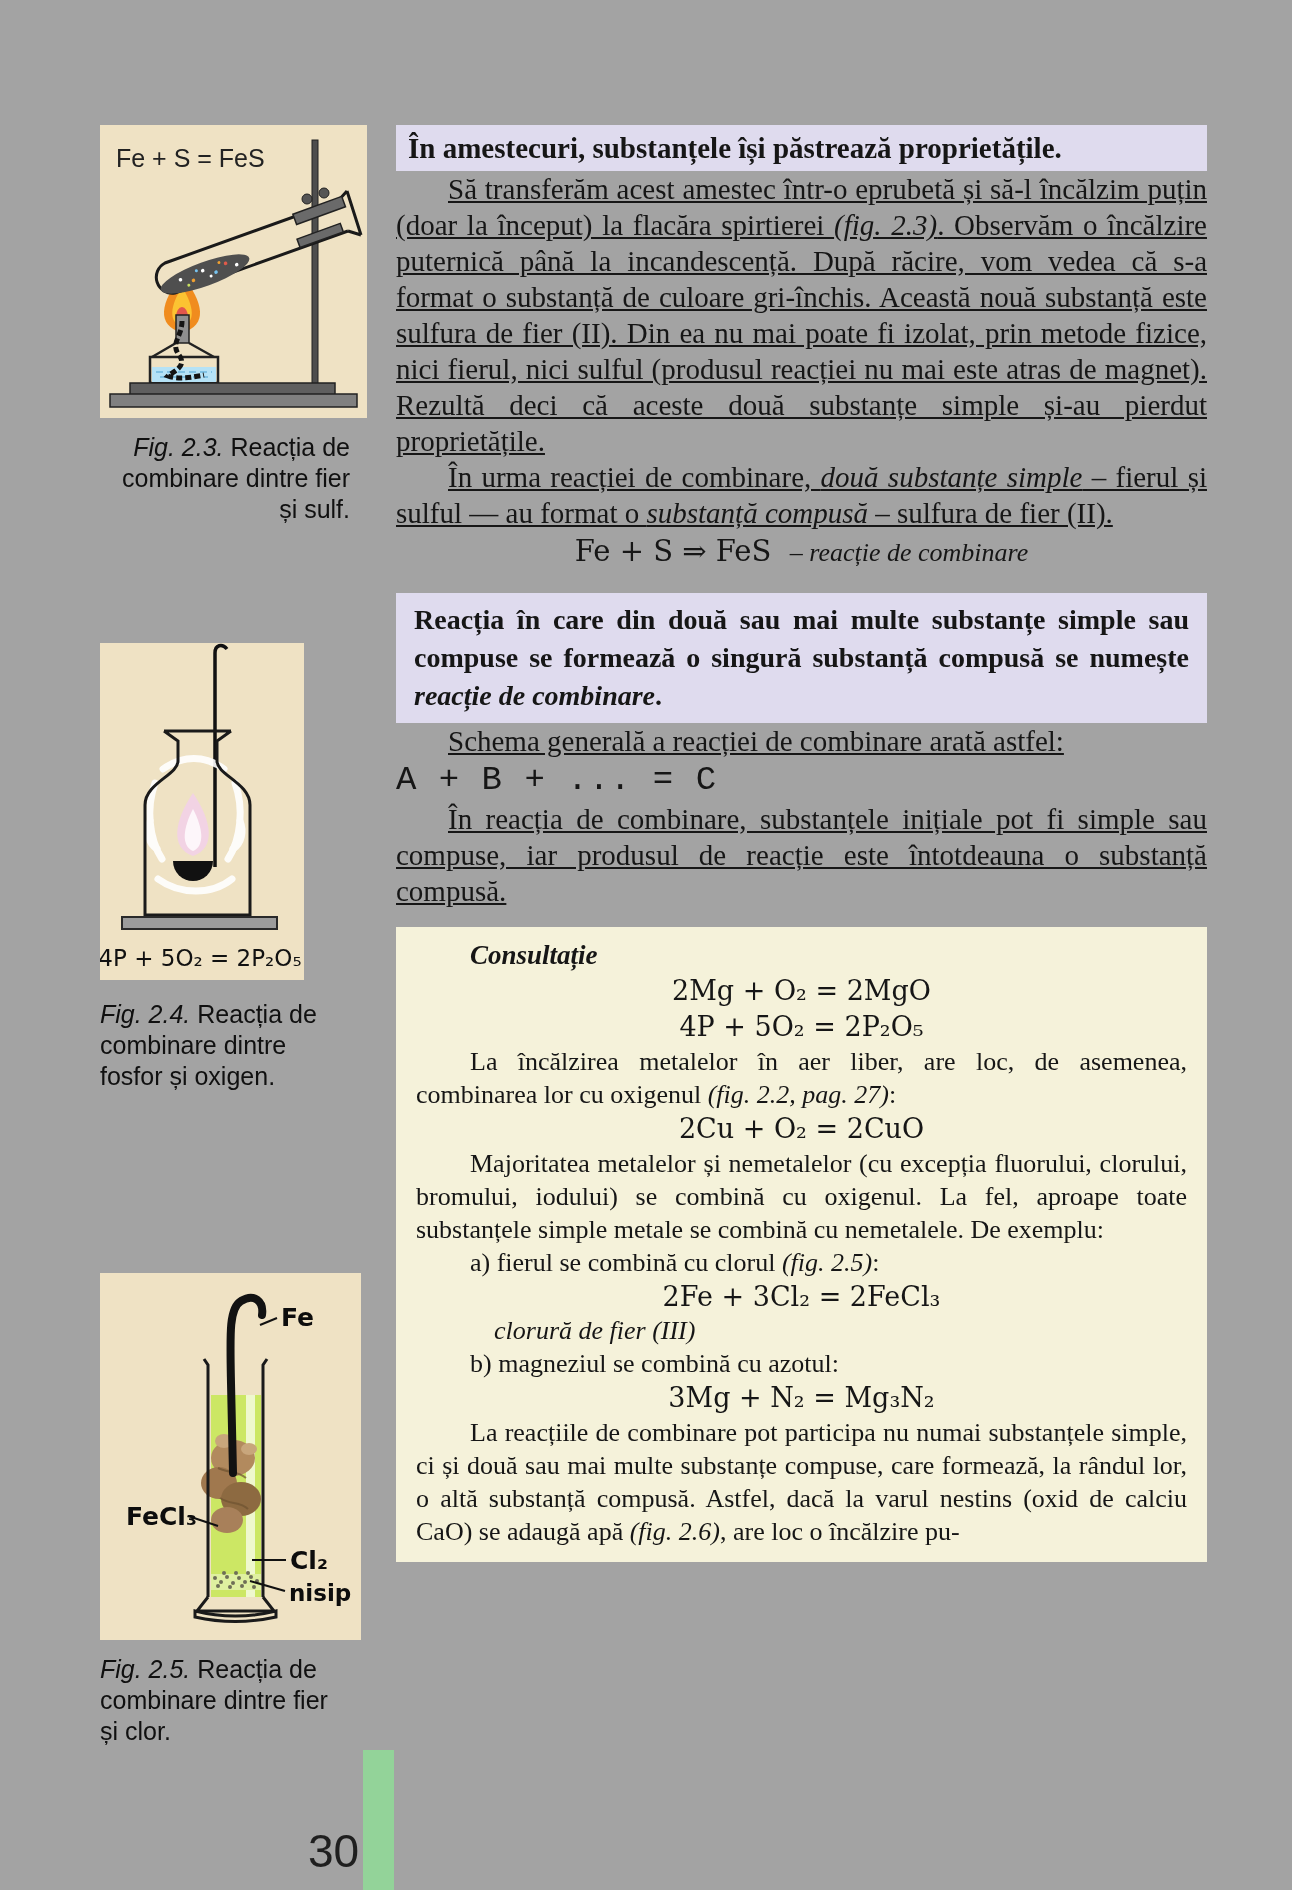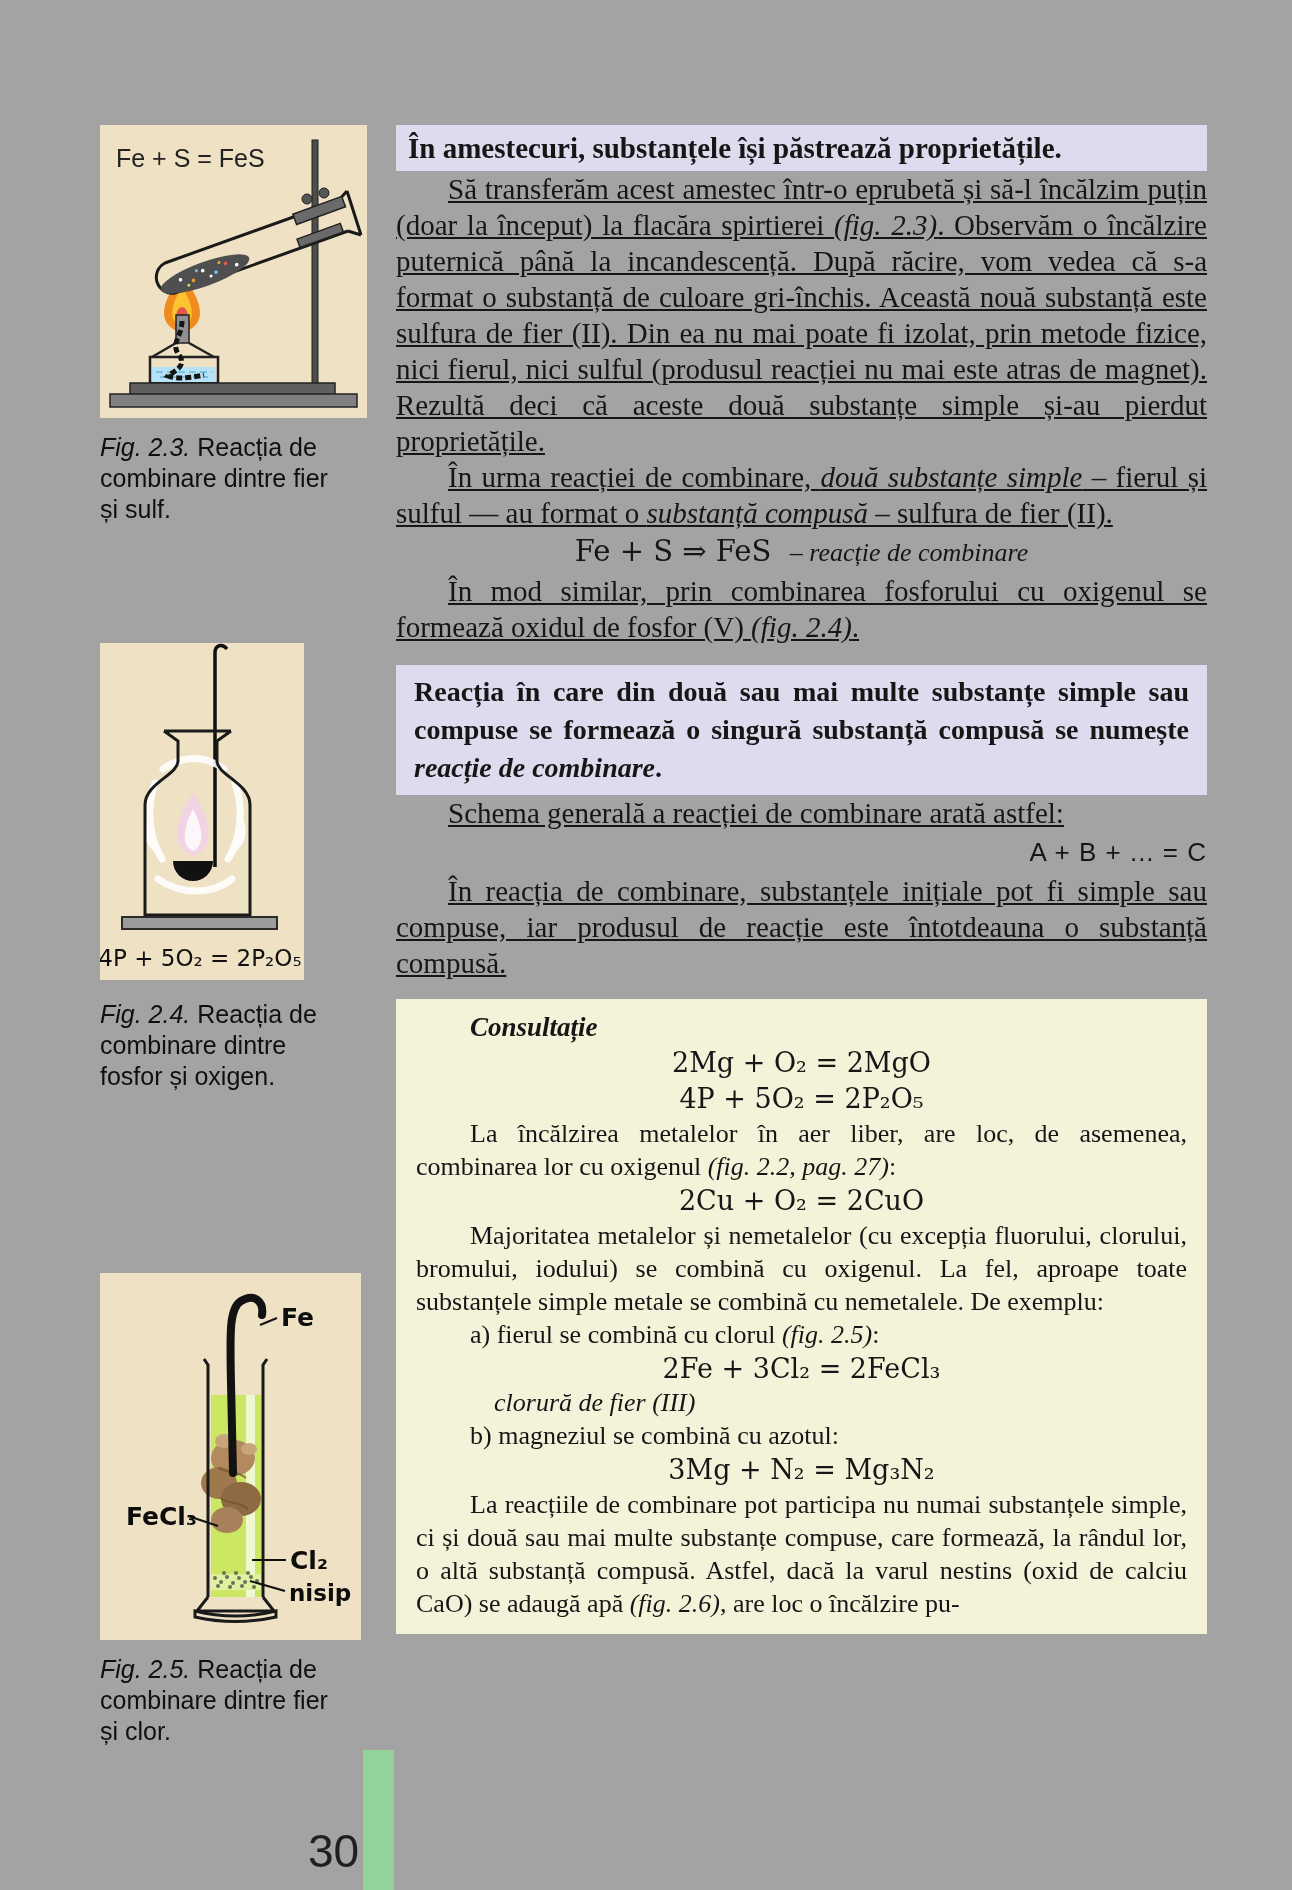--- a/index.html
+++ b/index.html
@@ -8,37 +8,37 @@
 
   
   .figbox{position:absolute;background:#efe2c4;}
   #figbox23{left:100px;top:125px;width:267px;height:293px;}
   #figbox24{left:100px;top:643px;width:204px;height:337px;}
   #figbox25{left:100px;top:1273px;width:261px;height:367px;}
   .figbox svg{position:absolute;left:0;top:0;}
   .caption{position:absolute;width:250px;font-family:"Liberation Sans", sans-serif;
            font-size:25px;line-height:31px;color:#101010;}
   .caption .lbl{font-style:italic;}
-  #cap23{left:100px;top:432px;}
+  #cap23{left:100px;top:432px;text-align:right;}
   #cap24{left:100px;top:999px;}
   #cap25{left:100px;top:1654px;}
 
   
   .column{position:absolute;left:396px;top:125px;width:811px;}
   .band{background:#dfdbee;}
   .heading{font-weight:bold;font-size:29px;line-height:46px;padding-left:12px;}
   p.body{margin:0;font-size:29px;line-height:36px;text-align:justify;text-indent:52px;text-decoration:underline;}
   .mt8{margin-top:8px;}
   .it{font-style:italic;}
   .eqline{text-align:center;font-size:29px;line-height:40px;font-family:"DejaVu Serif", serif;}
   .eqnote{font-style:italic;font-size:26px;font-family:"Liberation Serif", serif;}
   .defbox{margin-top:20px;box-sizing:border-box;width:811px;padding:8px 18px;
           font-weight:bold;font-size:28px;line-height:38px;text-align:justify;}
-  .scheme{text-align:right;font-size:26px;line-height:42px;letter-spacing:1px;
-          font-family:Liberation Sans, sans-serif;}
+  .scheme{text-align:left;font-size:34px;line-height:42px;letter-spacing:1px;
+          font-family:Liberation Mono, monospace;}
 
   .consult{margin-top:18px;box-sizing:border-box;width:811px;background:#f5f2da;
            padding:10px 20px 14px 20px;font-size:26px;line-height:33px;}
   .consult p{margin:0;text-align:justify;text-indent:54px;font-size:26px;line-height:33px;}
   .c-title{font-weight:bold;font-style:italic;font-size:27px;line-height:36px;text-indent:54px;}
   .ceq{text-align:center;font-size:27px;line-height:36px;font-family:"DejaVu Serif", serif;}
   .ceq-note{font-style:italic;font-size:26px;line-height:32px;
             position:relative;left:78px;}
 
   
@@ -214,21 +214,20 @@
 
     <p class="body mt8"><span>Să transferăm acest amestec într-o eprubetă și să-l încălzim puțin (doar la început) la flacăra spirtierei </span><span class="it">(fig. 2.3)</span><span>. Observăm o încălzire puternică până la incandescență. După răcire, vom vedea că s-a format o substanță de culoare gri-închis. Această nouă substanță este sulfura de fier (II). Din ea nu mai poate fi izolat, prin metode fizice, nici fierul, nici sulful (produsul reacției nu mai este atras de magnet). Rezultă deci că aceste două substanțe simple și-au pierdut proprietățile.</span></p>
 
     <p class="body"><span>În urma reacției de combinare, </span><span class="it">două substanțe simple</span><span> – fierul și sulful — au format o </span><span class="it">substanță compusă</span><span> – sulfura de fier (II).</span></p>
 
     <div class="eqline">
       <span>Fe + S ⇒ FeS</span>&nbsp;
       <span class="eqnote">– reacție de combinare</span>
     </div>
 
-    <p class="body"><span>În mod similar, prin combinarea fosforului cu oxigenul se formează oxidul de fosfor (V) </span><span class="it">(fig. 2.4)</span><span>.</span></p>
 
     <div class="band defbox"><span>Reacția în care din două sau mai multe substanțe simple sau compuse se formează o singură substanță compusă se numește </span><span class="it">reacție de combinare</span><span>.</span></div>
 
     <p class="body mt8"><span>Schema generală a reacției de combinare arată astfel:</span></p>
 
     <div class="scheme">A + B + ... = C</div>
 
     <p class="body"><span>În reacția de combinare, substanțele inițiale pot fi simple sau compuse, iar produsul de reacție este întotdeauna o substanță compusă.</span></p>
 
     <div class="consult">

